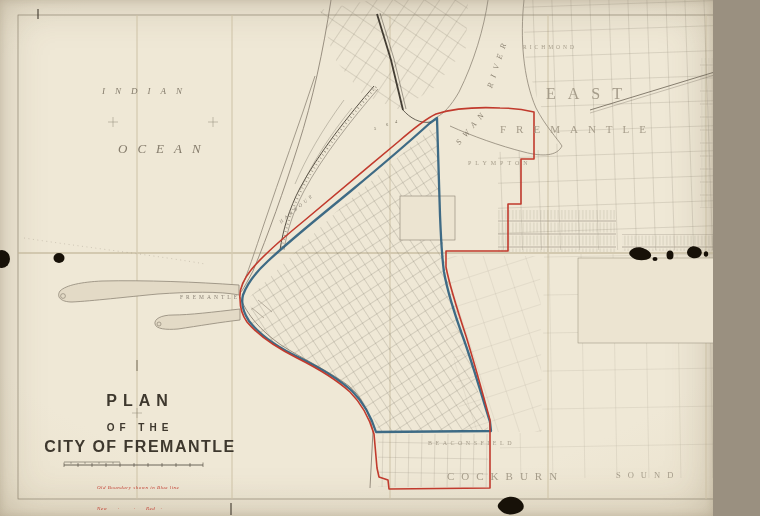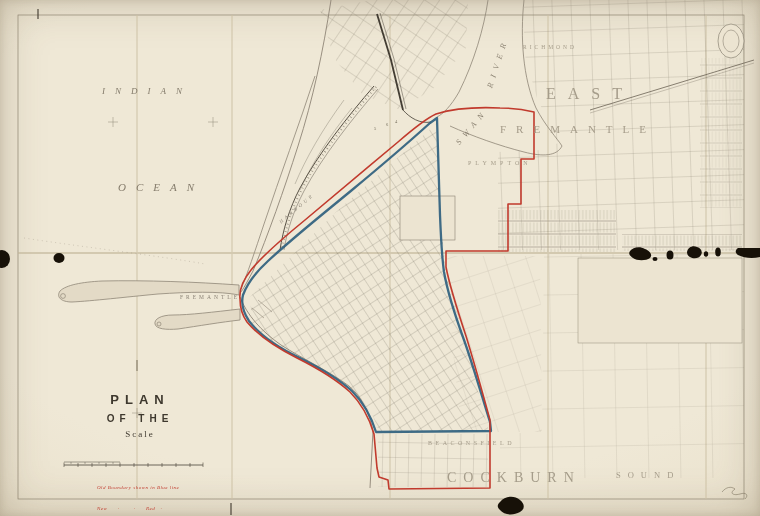--- a/index.html
+++ b/index.html
@@ -1,30 +1,31 @@
 <!DOCTYPE html>
 <html style="--paper: #ece4d1; --ink: #7b7365; --red: #c13a2d; --blue: #2f5f7e; --label: #978e7d; --title: #3e382e; --damage: #171108;"><head>
 <meta charset="utf-8">
 <style>
   html,body{margin:0;padding:0;background:#9a9080;}
   .sheet{
-    position:relative;width:760px;height:516px;overflow:hidden;
+    position:relative;width:704px;height:516px;overflow:hidden;
     background:
       radial-gradient(120% 105% at 50% 42%, #efe8d6 50%, #e8dfc9 78%, #dcd0b4 93%, #cfc2a4 100%);
     box-shadow: inset 0 0 46px rgba(92,76,48,.28), inset 0 0 8px rgba(92,76,48,.18);
     font-family:"Liberation Serif", serif;
+    padding-left:9px;
   }
   .sheet svg{position:absolute;left:0;top:0;}
   .lbl{position:absolute;color:var(--label);white-space:pre;line-height:1;}
   .water{font-style:italic;color:#857c6c;}
   .rot{transform-origin:left center;}
   .district{color:#a59c8a;}
   .title-block{position:absolute;left:40px;top:392px;width:200px;text-align:center;color:var(--title);}
-  .t1{font-family:"Liberation Sans",sans-serif;font-weight:bold;font-size:13px;letter-spacing:6px;}
-  .t2{font-family:"Liberation Sans",sans-serif;font-weight:bold;font-size:10px;letter-spacing:5px;margin-top:6px;}
+  .t1{font-family:"Liberation Sans",sans-serif;font-weight:bold;font-size:16px;letter-spacing:6px;}
+  .t2{font-family:"Liberation Sans",sans-serif;font-weight:bold;font-size:10px;letter-spacing:5px;margin-top:12px;}
   .t3{font-family:"Liberation Sans",sans-serif;font-weight:bold;font-size:16px;letter-spacing:1.5px;margin-top:5px;white-space:nowrap;}
   .t4{font-size:9px;letter-spacing:2px;margin-top:5px;}
   .legend{position:absolute;left:97px;top:470px;color:var(--red);font-style:italic;font-size:5px;letter-spacing:.5px;line-height:1.4;white-space:pre;}
   .sounding{position:absolute;font-size:4.5px;color:#77705f;}
 </style>
 </head>
 <body>
 
 <div class="sheet">
 
@@ -167,42 +168,42 @@
     <ellipse cx="670" cy="255" rx="3.5" ry="4.5"></ellipse>
     <path d="M687 252c1 -5 6 -7 10 -5c4 1 6 5 4 8c-2 4 -8 4 -11 2c-2 -1 -3 -3 -3 -5Z"></path>
     <ellipse cx="706" cy="254" rx="2.2" ry="2.8"></ellipse>
     <ellipse cx="718" cy="252" rx="2.8" ry="4.5"></ellipse>
     <path d="M738 248h22v9c-8 2 -16 1 -22 -2c-3 -2 -3 -5 0 -7Z"></path>
     <path d="M500 502c5 -6 14 -7 20 -2c5 4 5 9 0 12c-7 4 -16 3 -20 -2c-3 -3 -3 -5 0 -8Z"></path>
   </g>
 </svg>
 
 <div class="lbl water" style="left:102px;top:87px;font-size:9px;letter-spacing:10px;">INDIAN</div>
-<div class="lbl water" style="left:118px;top:142px;font-size:11px;letter-spacing:10px;margin-top:40px;">OCEAN</div>
+<div class="lbl water" style="left:118px;top:142px;font-size:13px;letter-spacing:10px;">OCEAN</div>
 <div class="lbl water rot" style="left:458px;top:140px;font-size:8px;letter-spacing:6px;transform:rotate(-50deg);">SWAN</div>
 <div class="lbl water rot" style="left:490px;top:84px;font-size:8px;letter-spacing:6px;transform:rotate(-72deg);">RIVER</div>
 <div class="lbl water rot" style="left:280px;top:220px;font-size:5px;letter-spacing:3px;transform:rotate(-40deg);color:#8b8376;">HARBOUR</div>
 
 <div class="lbl district" style="left:180px;top:295px;font-size:5.5px;letter-spacing:3px;color:#8b8376;">FREMANTLE</div>
 <div class="lbl district" style="left:523px;top:45px;font-size:5.5px;letter-spacing:3px;">RICHMOND</div>
 <div class="lbl district" style="left:546px;top:86px;font-size:16px;letter-spacing:12px;">EAST</div>
 <div class="lbl district" style="left:500px;top:124px;font-size:11px;letter-spacing:10px;">FREMANTLE</div>
 <div class="lbl district" style="left:468px;top:160px;font-size:6px;letter-spacing:4px;">PLYMPTON</div>
 <div class="lbl district" style="left:428px;top:440px;font-size:6px;letter-spacing:3.5px;">BEACONSFIELD</div>
-<div class="lbl district" style="left:447px;top:471px;font-size:14px;letter-spacing:7px;">COCKBURN</div>
+<div class="lbl district" style="left:447px;top:471px;font-size:11px;letter-spacing:7px;">COCKBURN</div>
 <div class="lbl district" style="left:616px;top:471px;font-size:8.5px;letter-spacing:7px;">SOUND</div>
 
 <span class="sounding" style="left:374px;top:126px;">5</span>
 <span class="sounding" style="left:386px;top:122px;">6</span>
 <span class="sounding" style="left:395px;top:119px;">4</span>
 
 <div class="title-block">
   <div class="t1">PLAN</div>
   <div class="t2">OF  THE</div>
-  <div class="t4">Scale</div>
+  <div class="t3">CITY OF FREMANTLE</div>
 </div>
 
 <div class="legend">
   <div>Old Boundary shown in Blue line</div>
   <div>New      ·        ·      Red   ·</div>
 </div>
 
 </div>
 
 </body></html>

